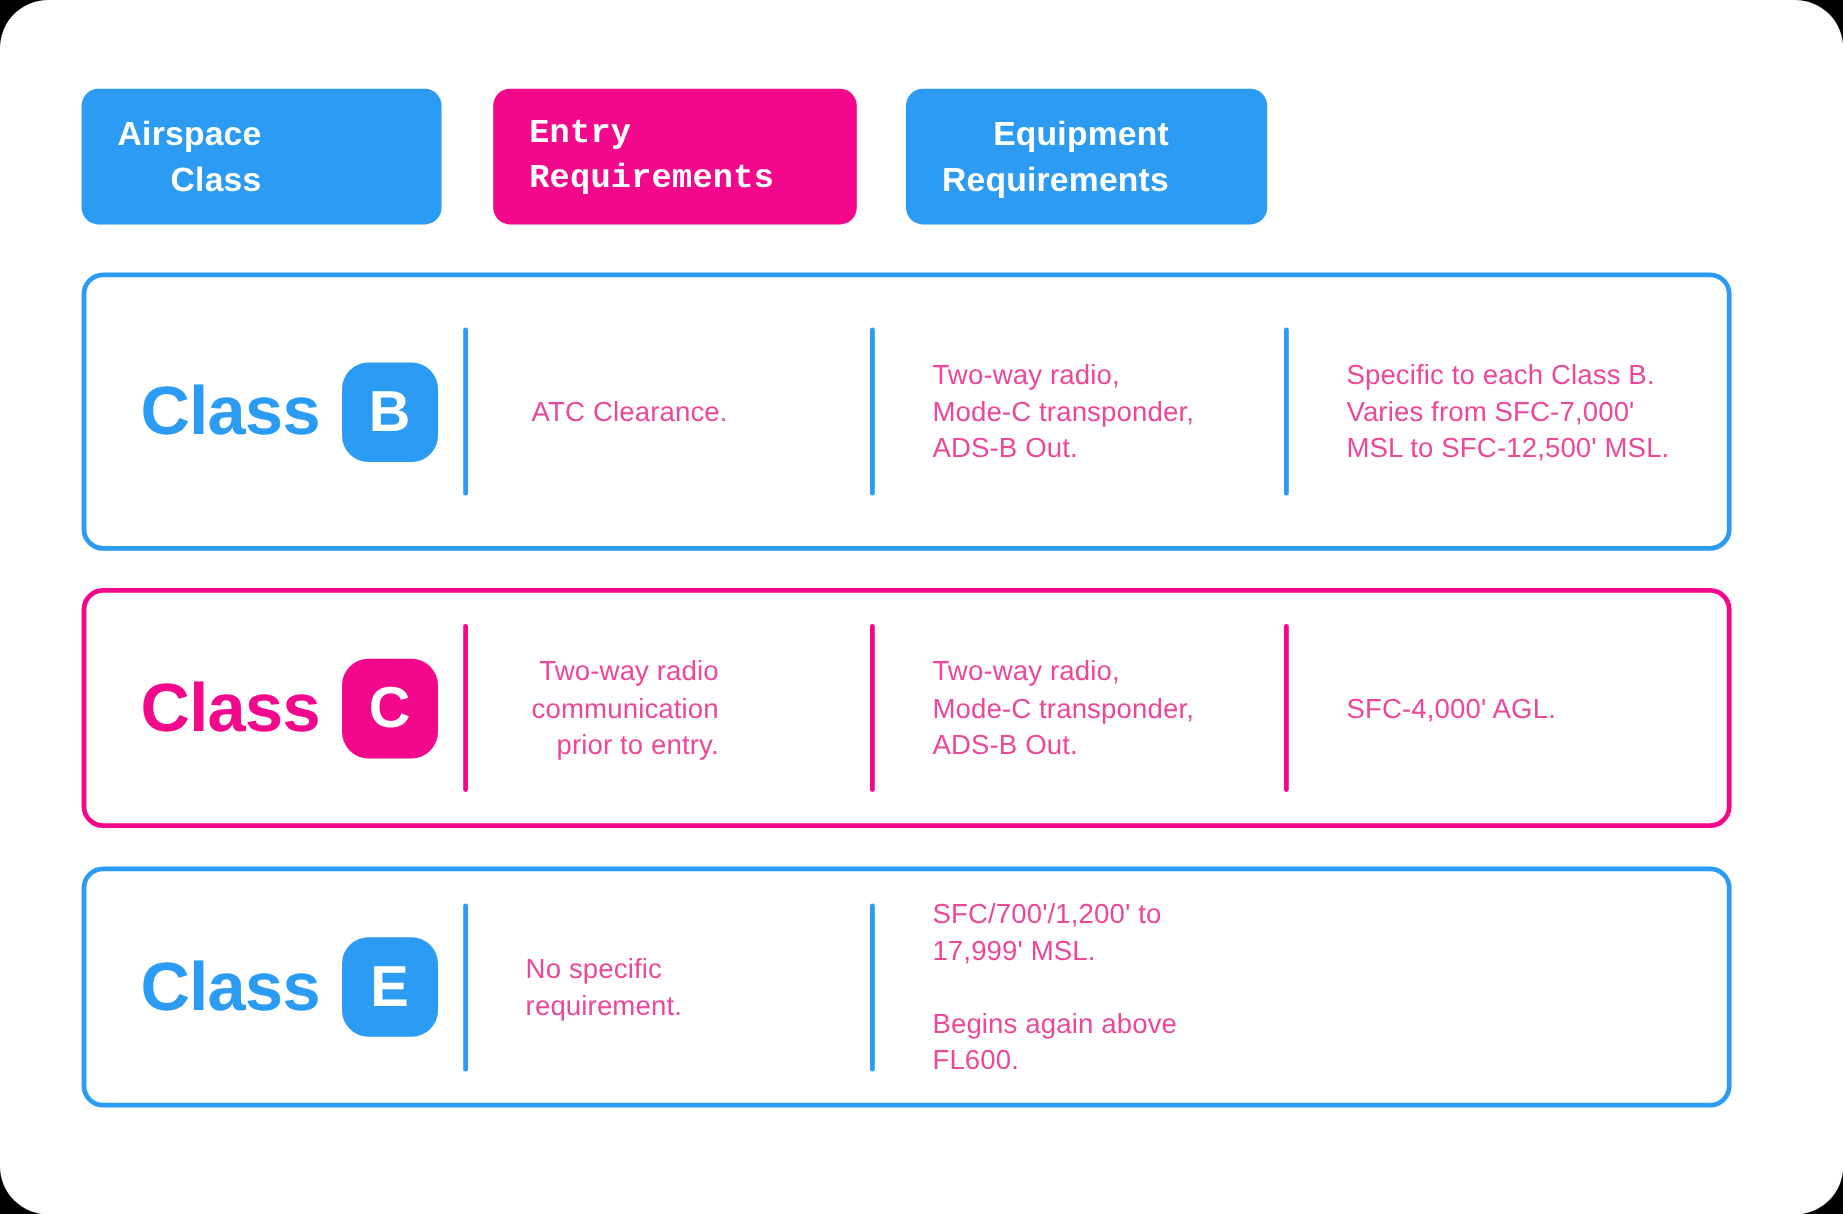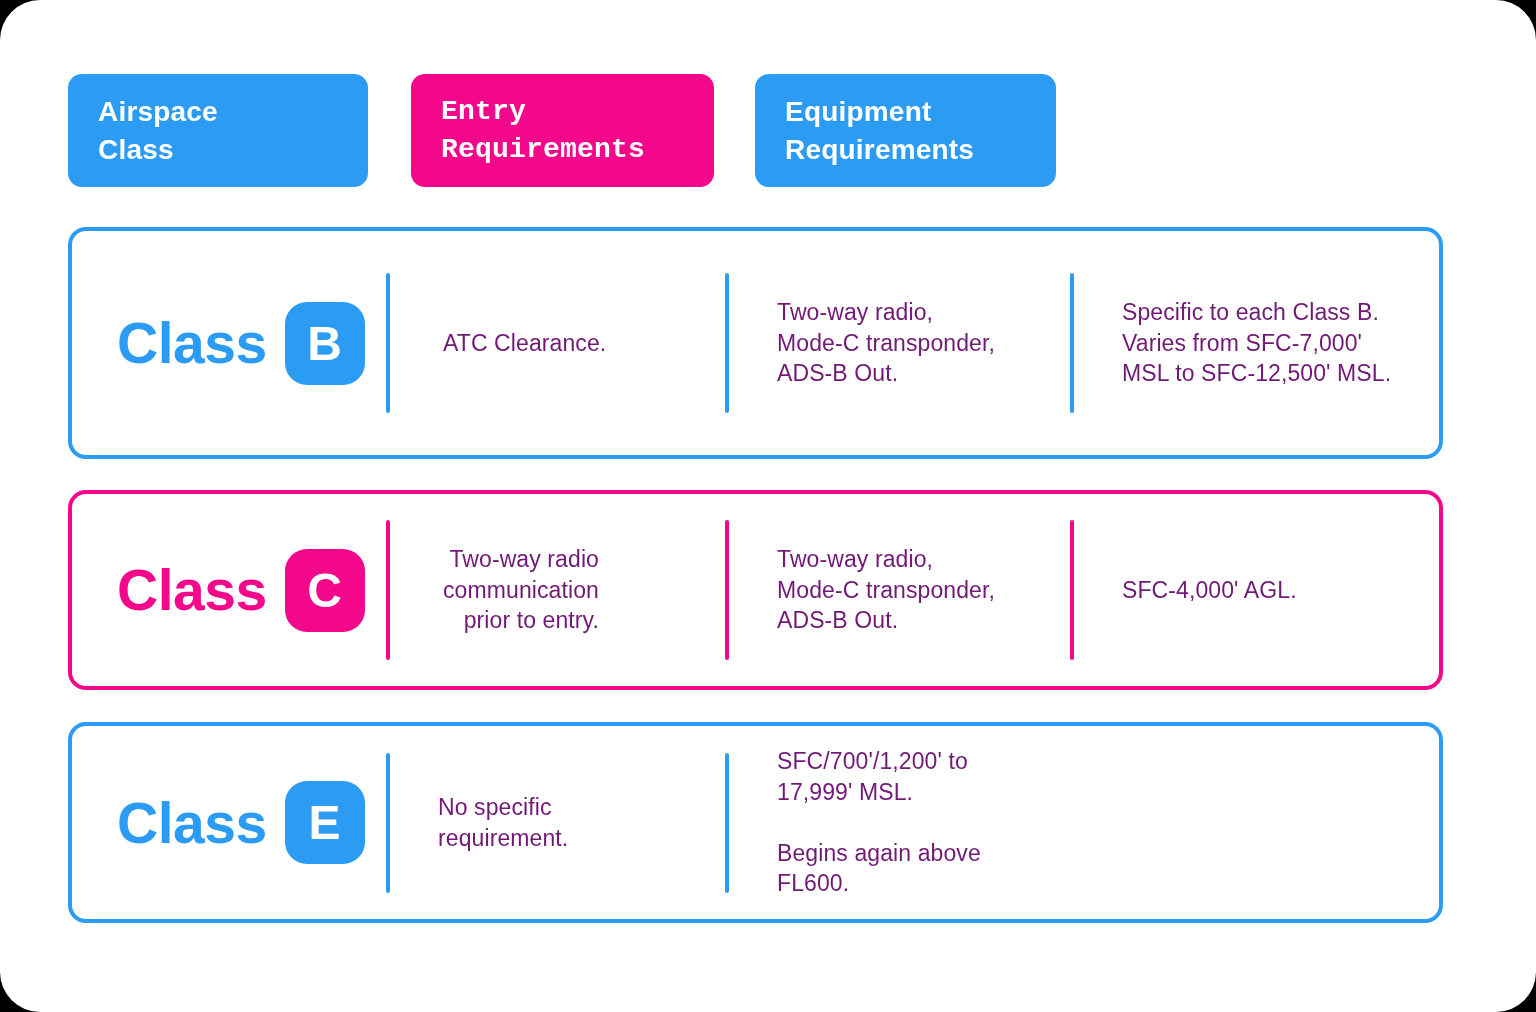--- a/index.html
+++ b/index.html
@@ -33,21 +33,21 @@
     font-weight: bold;
     font-size: 28px;
     line-height: 1.34;
     display: flex;
     align-items: center;
     padding-left: 30px;
     box-sizing: border-box;
     white-space: pre-line;
     letter-spacing: 0.2px;
   }
-  .hbox.blue { background: #2B9BF3; }
+  .hbox.blue { background: #2B9BF3; text-align: right; }
   .hbox.pink { background: #F3078B; }
   .hbox1 { width: 300px; margin-right: 43px; }
   .hbox2 { width: 303px; margin-right: 41px; font-family: Liberation Mono, monospace; }
   .hbox3 { width: 301px; margin-right: 52px; }
   .hbox4 { width: 351px; }
 
   
   .row {
     position: absolute;
     left: 68px;
@@ -112,21 +112,21 @@
     font-size: 48px;
     font-weight: bold;
   }
   .row.blue .class-badge { background: #2B9BF3; }
   .row.pink .class-badge { background: #F3078B; }
 
   .body-text {
     margin: 0;
     font-size: 23px;
     line-height: 1.33;
-    color: #701a75;
+    color: #ec4899;
     font-weight: 500;
     white-space: pre-line;
     letter-spacing: 0.1px;
   }
 </style>
 </head>
 <body>
 
 <div class="card">
 

